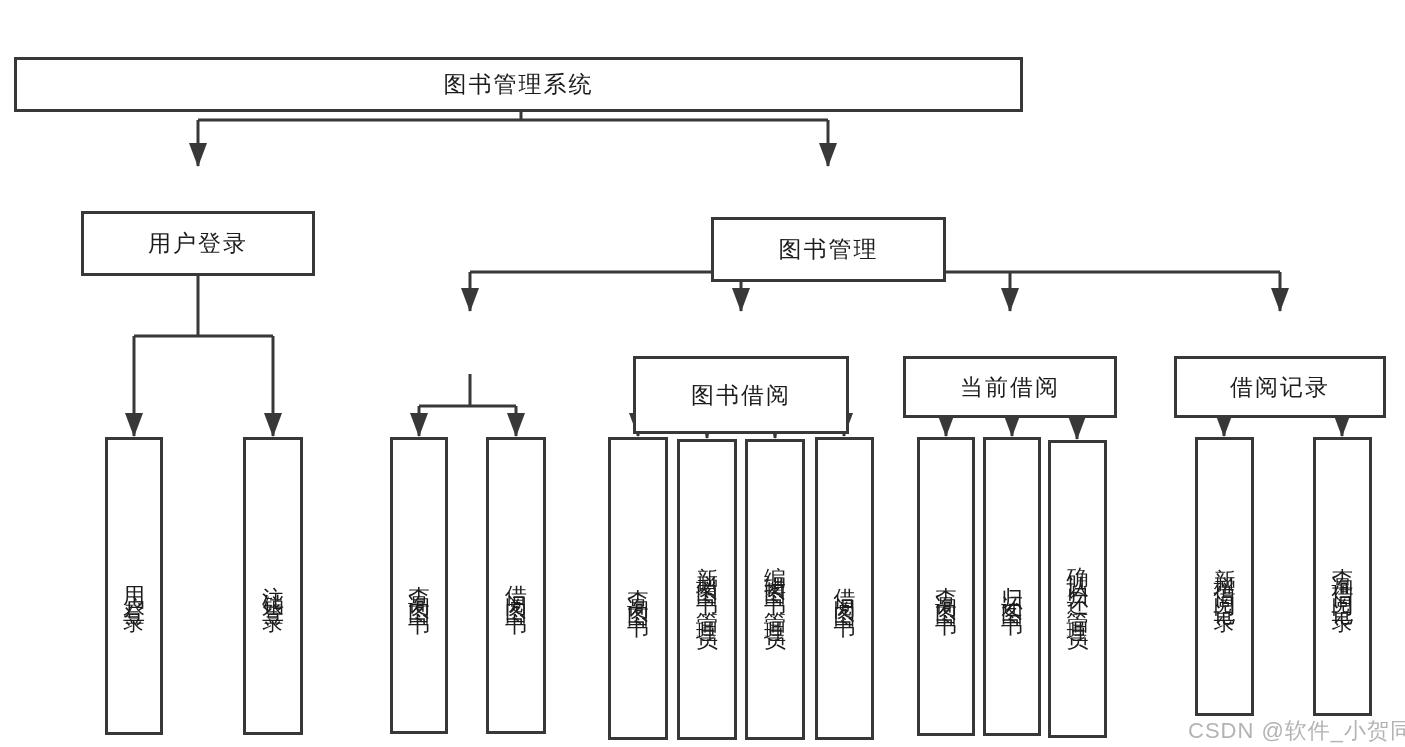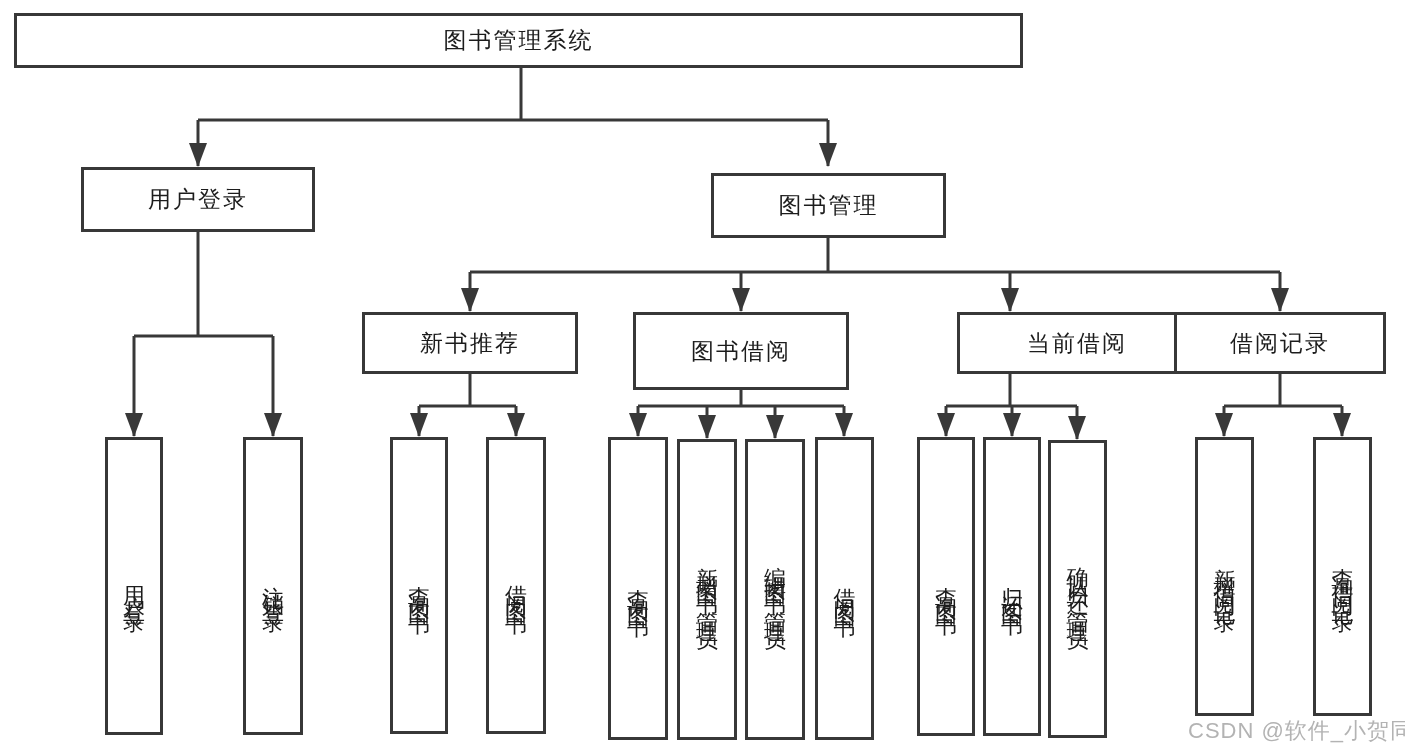--- a/index.html
+++ b/index.html
@@ -20,35 +20,35 @@
   .box {
     position: absolute;
     box-sizing: border-box;
     background: #ffffff;
     border: 3px solid #383838;
     display: flex;
     align-items: center;
     justify-content: center;
     color: #1c1c1c;
   }
-  .box.h { font-size: 23px; letter-spacing: 2px; white-space: nowrap; }
+  .box.h { font-size: 23px; letter-spacing: 2px; white-space: nowrap; margin-top: 44px; }
   .box.v { font-size: 22px; }
   .vtext {
     writing-mode: vertical-rl;
     text-orientation: mixed;
     letter-spacing: 9px;
     line-height: 1;
   }
   
   .n-root        { left: 14px;   top: 13px;  width: 1009px; height: 55px; }
   .n-user-login  { left: 81px;   top: 167px; width: 234px;  height: 65px; }
   .n-book-mgmt   { left: 711px;  top: 173px; width: 235px;  height: 65px; }
   .n-new-book    { left: 362px;  top: 312px; width: 216px;  height: 62px; }
   .n-book-borrow { left: 633px;  top: 312px; width: 216px;  height: 78px; }
-  .n-cur-borrow  { left: 957px;  top: 312px; width: 240px;  height: 62px; }
+  .n-cur-borrow  { left: 903px;  top: 312px; width: 214px;  height: 62px; }
   .n-rec-borrow  { left: 1174px; top: 312px; width: 212px;  height: 62px; }
 
   .l-ul-1 { left: 105px;  top: 437px; width: 58px; height: 298px; }
   .l-ul-2 { left: 243px;  top: 437px; width: 60px; height: 298px; }
   .l-nb-1 { left: 390px;  top: 437px; width: 58px; height: 297px; }
   .l-nb-2 { left: 486px;  top: 437px; width: 60px; height: 297px; }
   .l-bb-1 { left: 608px;  top: 437px; width: 60px; height: 303px; }
   .l-bb-2 { left: 677px;  top: 439px; width: 60px; height: 301px; }
   .l-bb-3 { left: 745px;  top: 439px; width: 60px; height: 301px; }
   .l-bb-4 { left: 815px;  top: 437px; width: 59px; height: 303px; }
@@ -122,23 +122,20 @@
     <span>图书管理系统</span>
   </div>
 
   <div class="box h n-user-login">
     <span>用户登录</span>
   </div>
   <div class="box h n-book-mgmt">
     <span>图书管理</span>
   </div>
 
-  <div class="box h n-new-book">
-    <span>新书推荐</span>
-  </div>
   <div class="box h n-book-borrow">
     <span>图书借阅</span>
   </div>
   <div class="box h n-cur-borrow">
     <span>当前借阅</span>
   </div>
   <div class="box h n-rec-borrow">
     <span>借阅记录</span>
   </div>
 

